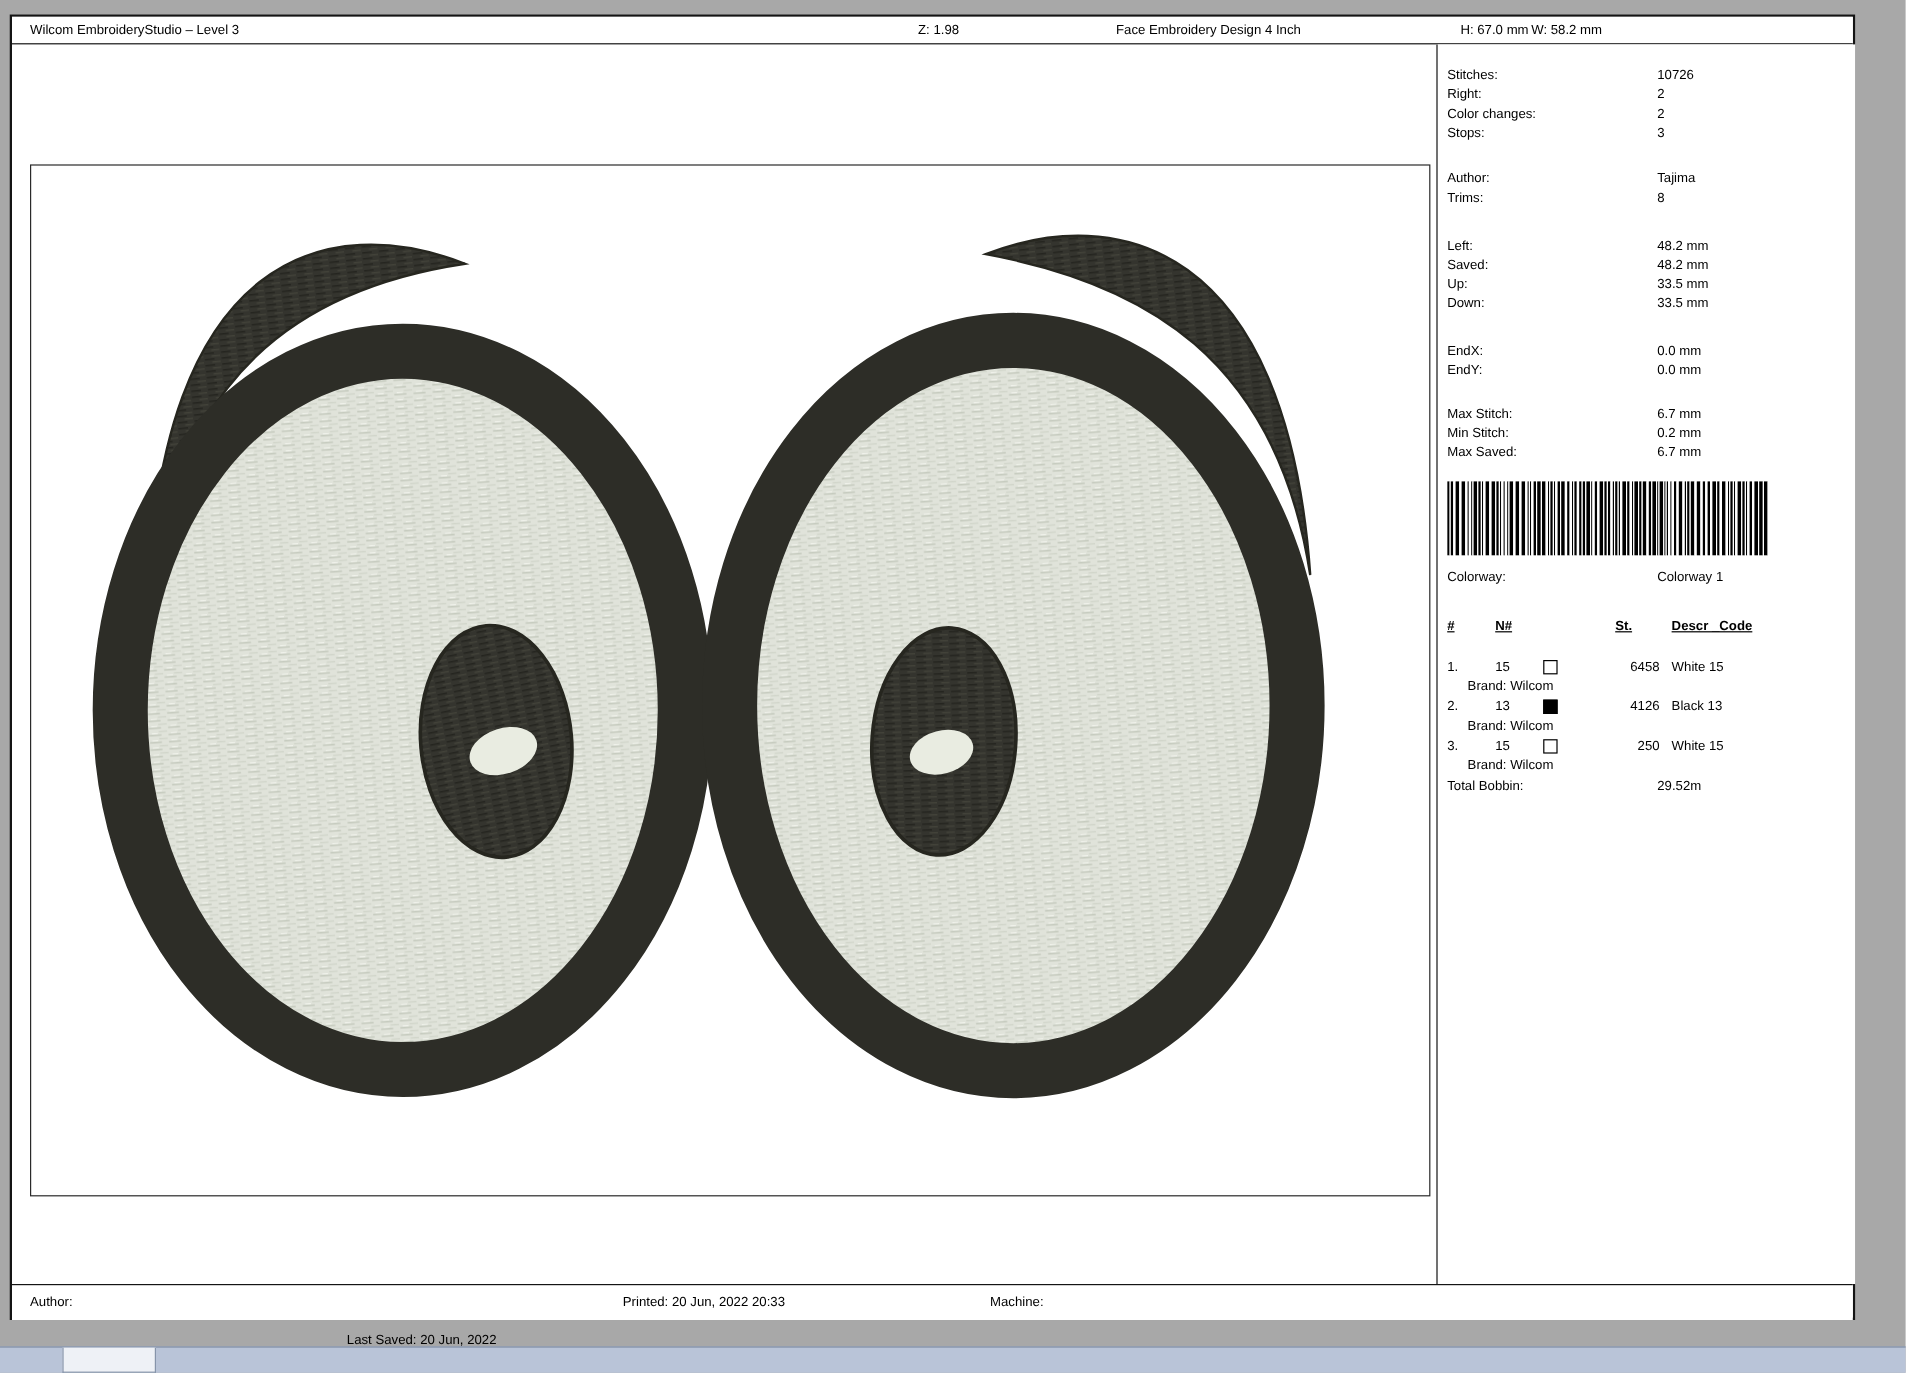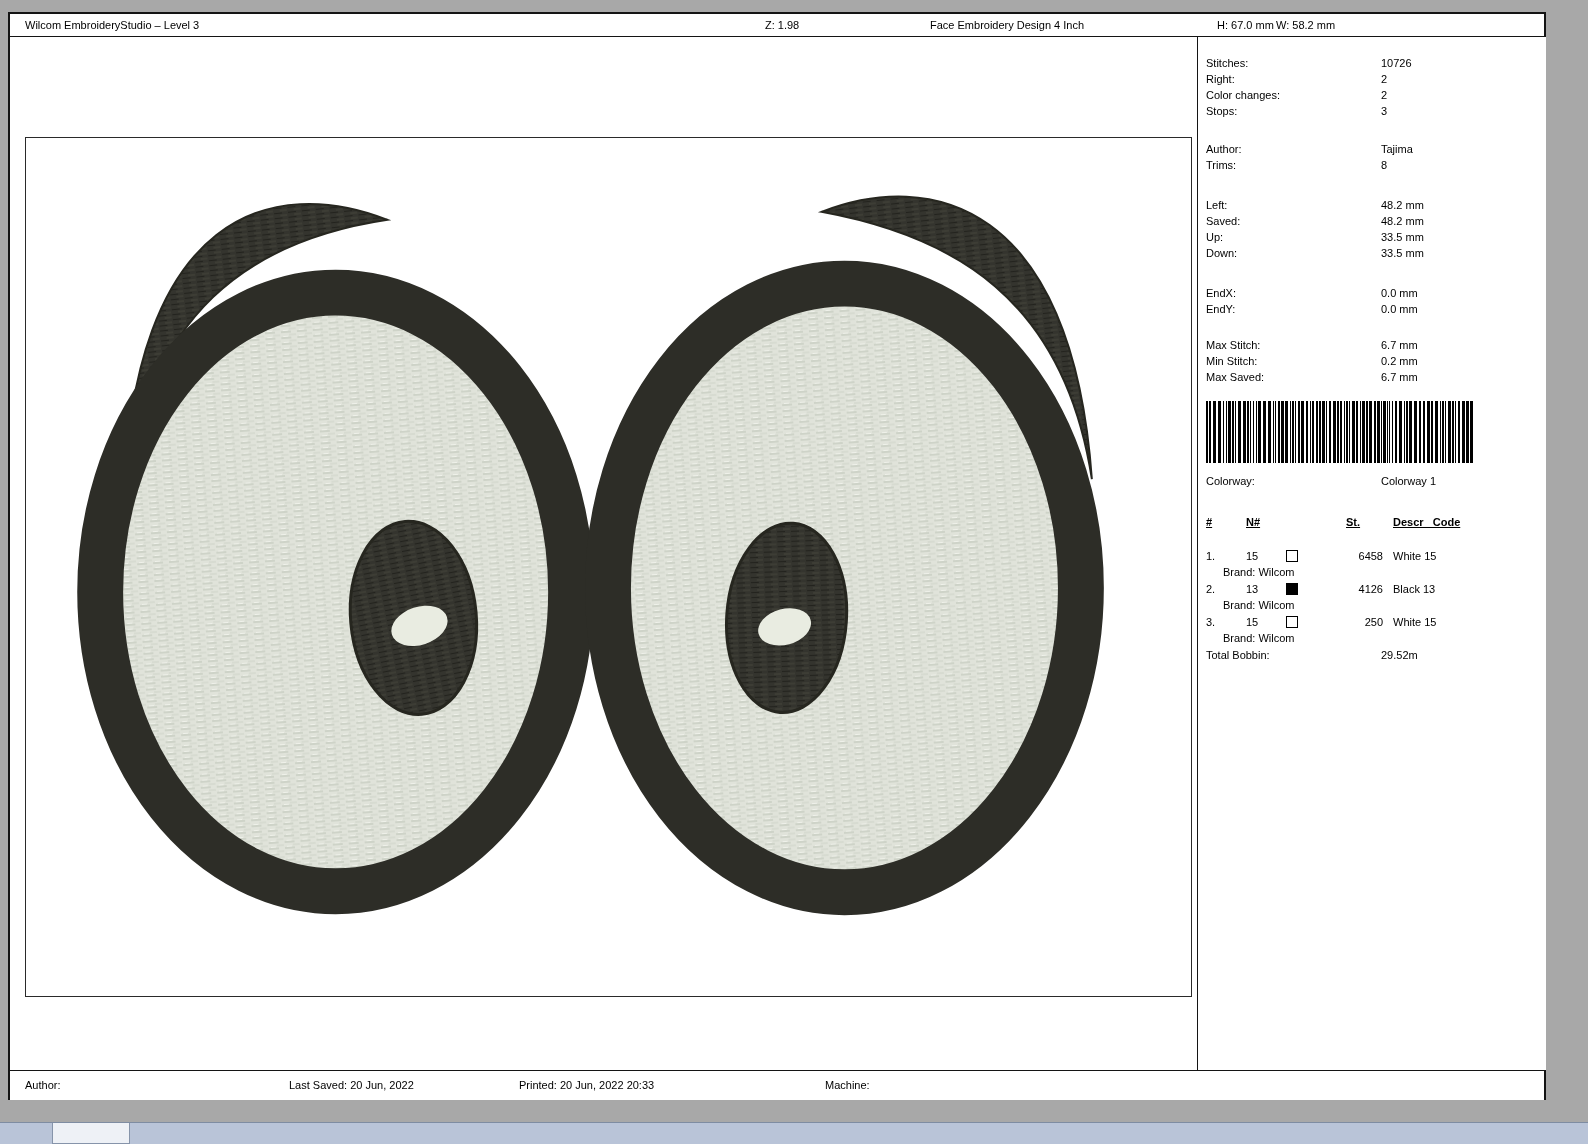--- a/index.html
+++ b/index.html
@@ -34,21 +34,21 @@
   .c-n { position:absolute; left:48px; }
   .c-swatch { position:absolute; left:88px; top:2px; width:12px; height:12px; border:1px solid #000; }
   .c-st { position:absolute; left:130px; width:55px; text-align:right; }
   .c-st-h { position:absolute; left:148px; }
   .c-descr { position:absolute; left:195px; }
   .brand { padding-left:25px; height:17px; }
 
   .ftr { position:absolute; left:0; top:1056px; width:100%; height:30px; border-top:1px solid #141414; font-size:11px; background:#fff; }
   .ftr span { position:absolute; top:8px; white-space:nowrap; }
   .f-author { left:15px;text-align:right; }
-  .f-saved { left:279px; }
+  .f-saved { left:279px;margin-top:32px; }
   .f-printed { left:509px;text-align:right; }
   .f-keywords { left:815px; }
 
   .bottom-strip { position:absolute; left:0; top:1122px; width:1588px; height:22px; background:#b9c4d8; border-top:1px solid #7e8ca2; }
   .bottom-tab { position:absolute; left:52px; top:0; width:78px; height:21px; background:#eef1f6; border:1px solid #8694aa; border-top:none; }
 </style>
 </head>
 <body>
 
 <div class="page">

